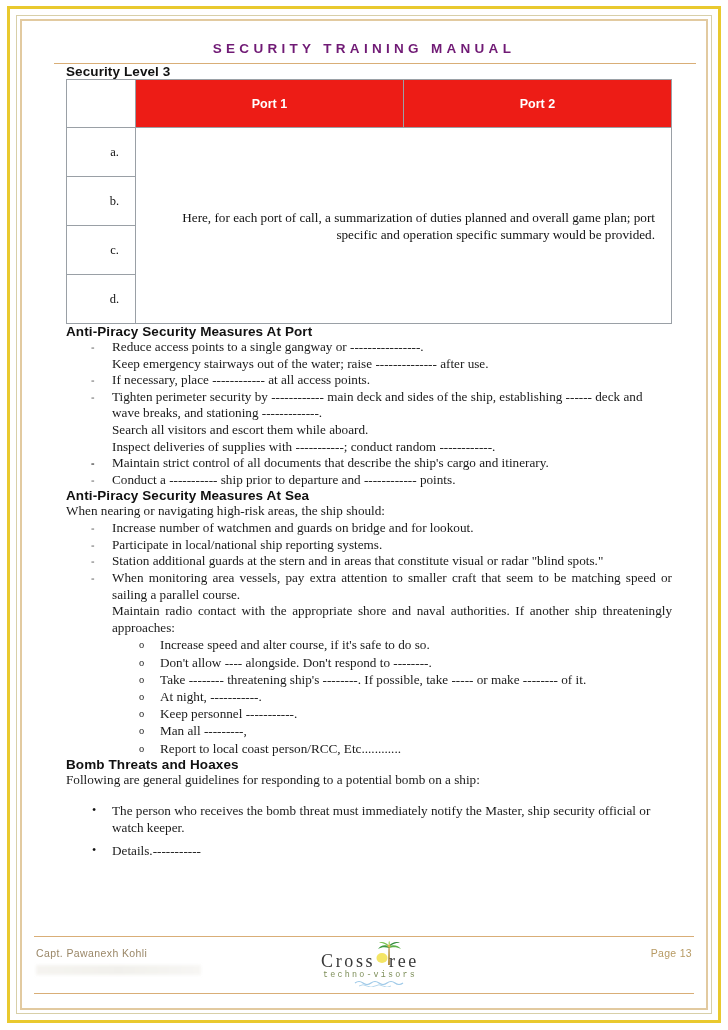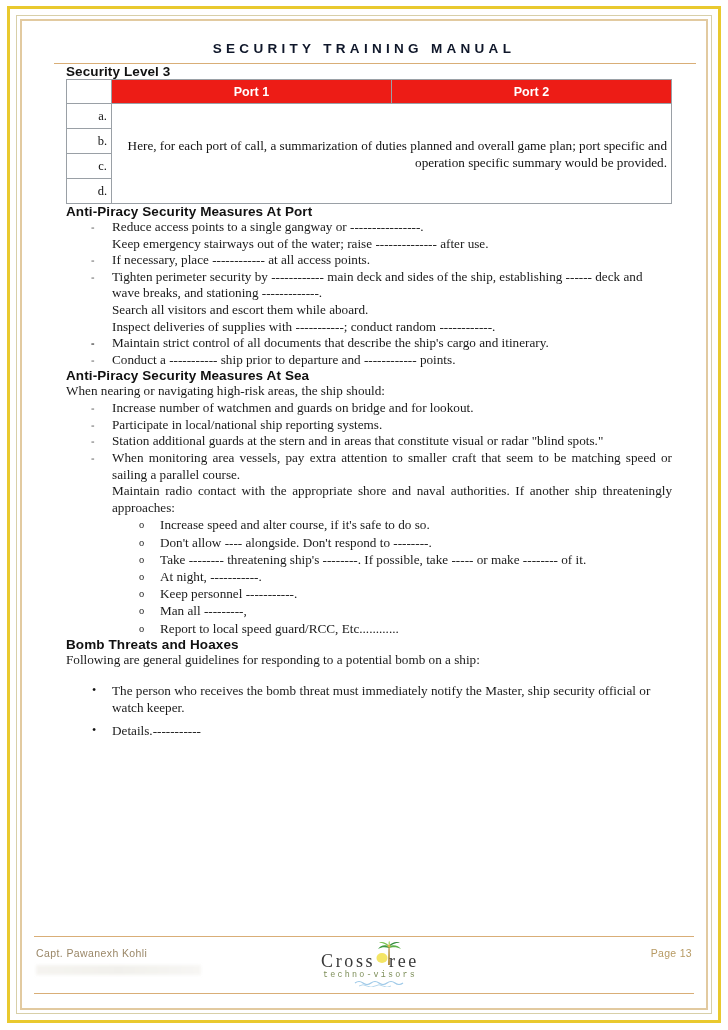--- a/index.html
+++ b/index.html
@@ -51,21 +51,21 @@
   
   .doc-header {
     padding-top: 14px;
   }
   .doc-title {
     text-align: center;
     font-family: "Liberation Sans", sans-serif;
     font-weight: bold;
     font-size: 13.5px;
     letter-spacing: 4.3px;
-    color: #0f172a;
+    color: #701a75;
     padding-bottom: 7px;
   }
   .header-rule {
     height: 1px;
     background: #d9ae77;
     margin: 0 4px 0 26px;
   }
 
   
   .body-area {
@@ -98,21 +98,21 @@
 
   
   table.ports {
     border-collapse: collapse;
     width: 100%;
     margin-left: 0;
     table-layout: fixed;
   }
   table.ports td, table.ports th {
     border: 1px solid #9aa0a6;
-    padding: 4px;
+    padding: 16px;
   }
   th.hdr-blank {
     border: none;
     background: transparent;
     width: 36px;
   }
   th.port-hdr {
     background: #ed1c16;
     color: #ffffff;
     font-family: "Liberation Sans", sans-serif;
@@ -371,21 +371,21 @@
         <li class="nomark justify"><span>Maintain radio contact with the appropriate shore and naval authorities. If another ship threateningly approaches:</span></li>
       </ul>
 
       <ul class="circ-list">
         <li><span class="mk">o</span><span>Increase speed and alter course, if it's safe to do so.</span></li>
         <li><span class="mk">o</span><span>Don't allow ---- alongside. Don't respond to --------.</span></li>
         <li><span class="mk">o</span><span>Take -------- threatening ship's --------. If possible, take ----- or make -------- of it.</span></li>
         <li><span class="mk">o</span><span>At night, -----------.</span></li>
         <li><span class="mk">o</span><span>Keep personnel -----------.</span></li>
         <li><span class="mk">o</span><span>Man all ---------,</span></li>
-        <li><span class="mk">o</span><span>Report to local speed guard/RCC, Etc............</span></li>
+        <li><span class="mk">o</span><span>Report to local coast person/RCC, Etc............</span></li>
       </ul>
 
       <h2 class="section sec-bomb">Bomb Threats and Hoaxes</h2>
 
       <p class="para">Following are general guidelines for responding to a potential bomb on a ship:</p>
 
       <ul class="bullet-list">
         <li><span class="mk">•</span><span>The person who receives the bomb threat must immediately notify the Master, ship security official or watch keeper.</span></li>
         <li><span class="mk">•</span><span>Details.-----------</span></li>
       </ul>

